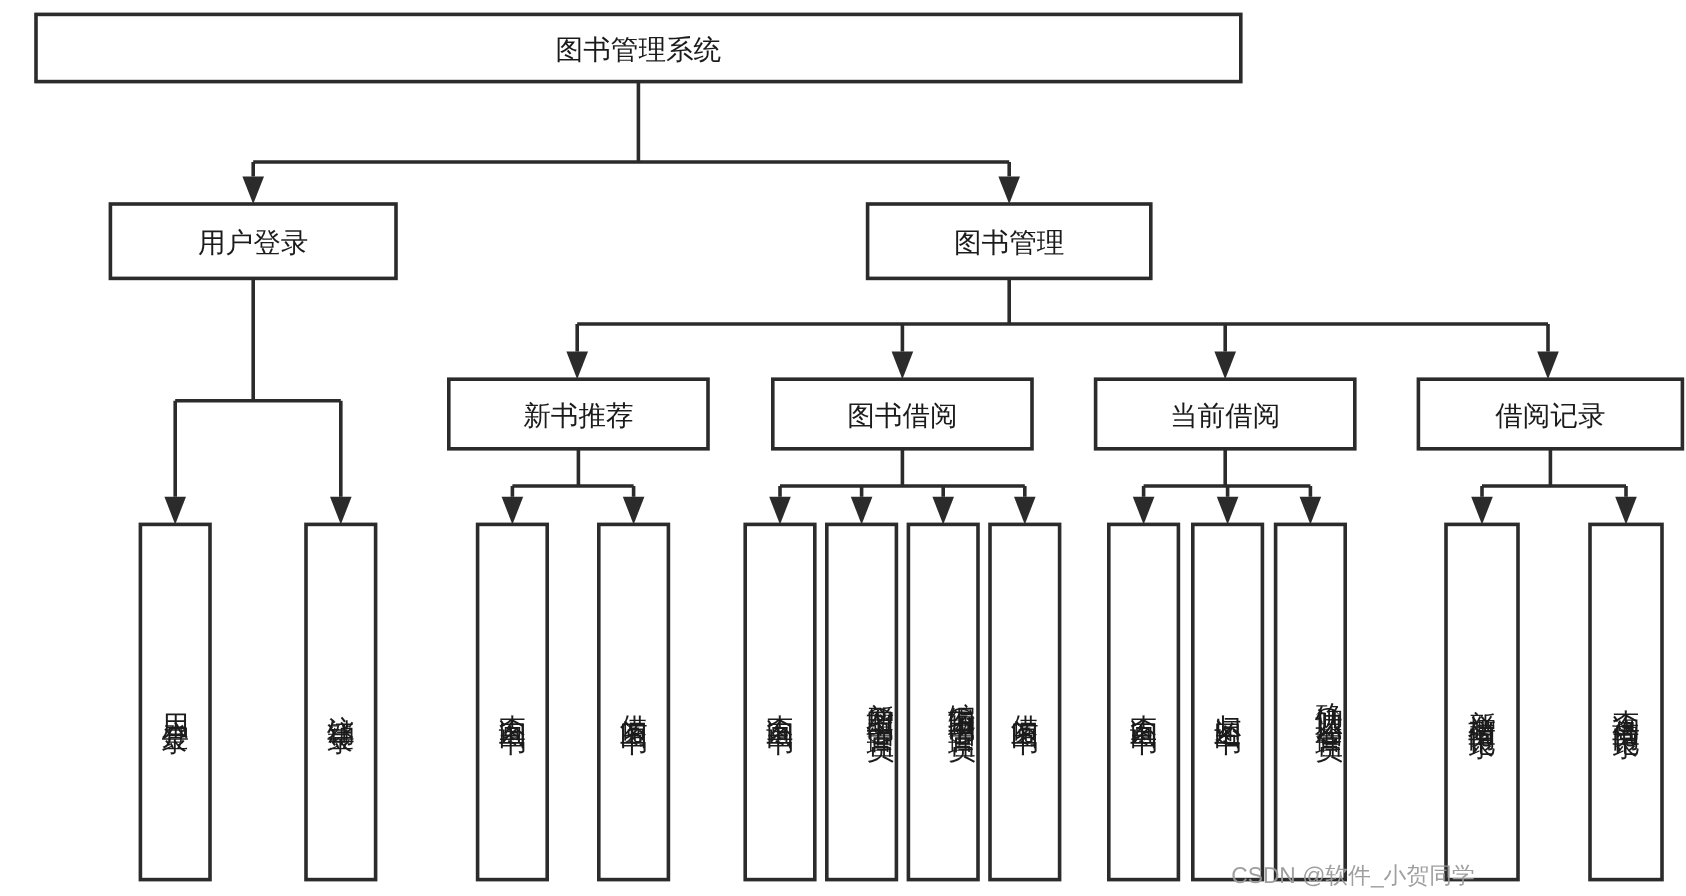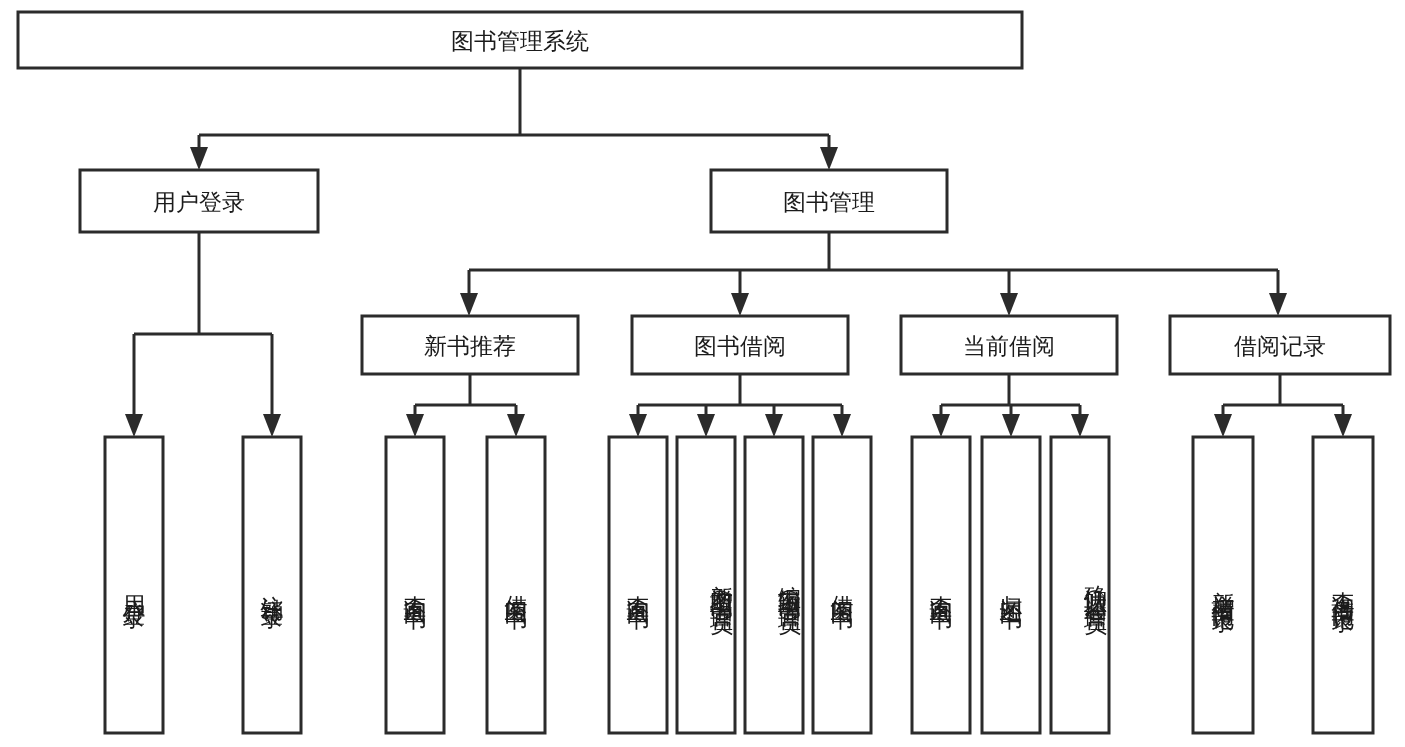--- a/index.html
+++ b/index.html
@@ -11,20 +11,21 @@
     width: 1405px;
     height: 747px;
     font-family: "Liberation Sans", "DejaVu Sans", sans-serif;
     overflow: hidden;
   }
   #diagram-root {
     position: relative;
     width: 1225px;
     height: 747px;
     background: #ffffff;
+    margin-left: 12px;
   }
   svg.diagram-canvas {
     position: absolute;
     top: 0;
     left: 0;
     width: 1405px;
     height: 747px;
     display: block;
   }
   .node-box {
@@ -212,13 +213,14 @@
   <div class="node-label-v" style="left:609px;  top:437px; width:58px; height:296px;">查询图书</div>
   <div class="node-label-v" style="left:677px;  top:437px; width:58px; height:296px; align-items:flex-start;">新增图书（管理员）</div>
   <div class="node-label-v" style="left:745px;  top:437px; width:58px; height:296px; align-items:flex-start;">编辑图书（管理员）</div>
   <div class="node-label-v" style="left:813px;  top:437px; width:58px; height:296px;">借阅图书</div>
   <div class="node-label-v" style="left:912px;  top:437px; width:58px; height:296px;">查询图书</div>
   <div class="node-label-v" style="left:982px;  top:437px; width:58px; height:296px;">归还图书</div>
   <div class="node-label-v" style="left:1051px; top:437px; width:58px; height:296px; align-items:flex-start;">确认归还（管理员）</div>
   <div class="node-label-v" style="left:1193px; top:437px; width:60px; height:296px;">新增借阅记录</div>
   <div class="node-label-v" style="left:1313px; top:437px; width:60px; height:296px;">查询借阅记录</div>
 
+  <div class="watermark">CSDN @软件_小贺同学</div>
 </div>
 
 </body></html>

